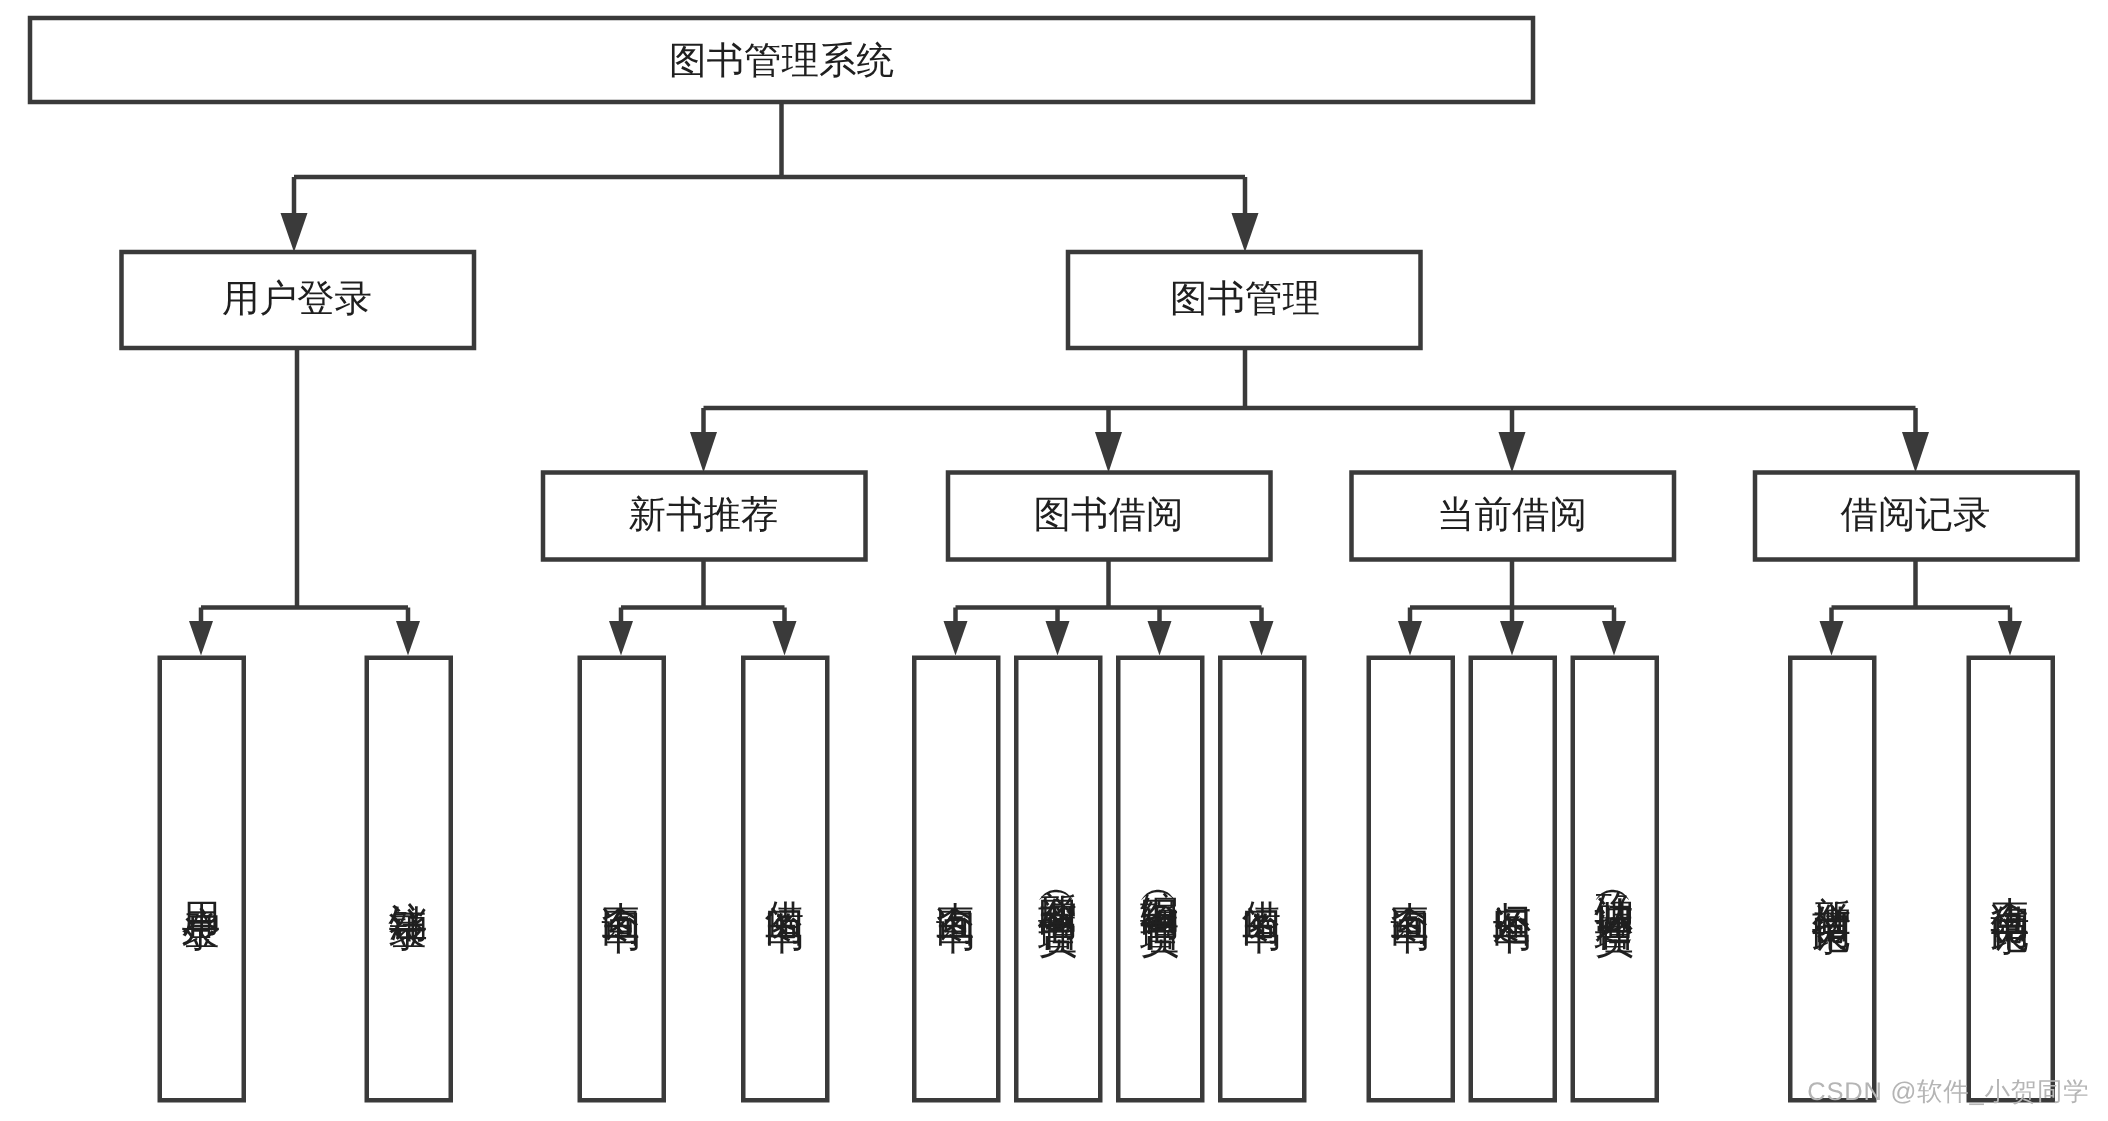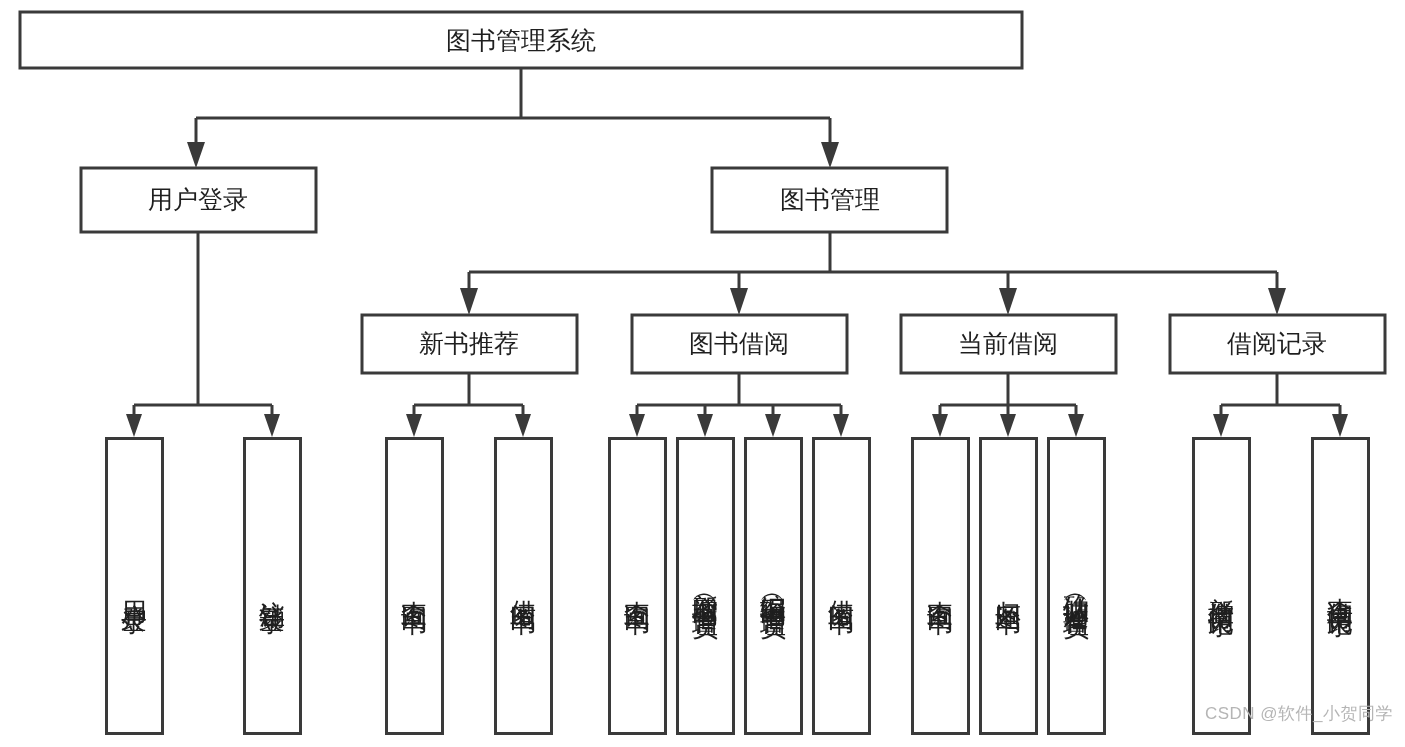--- a/index.html
+++ b/index.html
@@ -45,21 +45,21 @@
   .node-label-h {
     font-family: "Liberation Sans", "DejaVu Sans", sans-serif;
     font-size: 25px;
     fill: #1f1f1f;
     text-anchor: middle;
     dominant-baseline: middle;
   }
   .watermark-text {
     position: absolute;
     right: 12px;
-    bottom: 22px;
+    bottom: 8px;
     font-family: "Liberation Sans", "DejaVu Sans", sans-serif;
     font-size: 17px;
     color: #b5b5b5;
     white-space: nowrap;
     letter-spacing: 0.5px;
     user-select: none;
   }
   .vnode {
     position: absolute;
     box-sizing: border-box;

